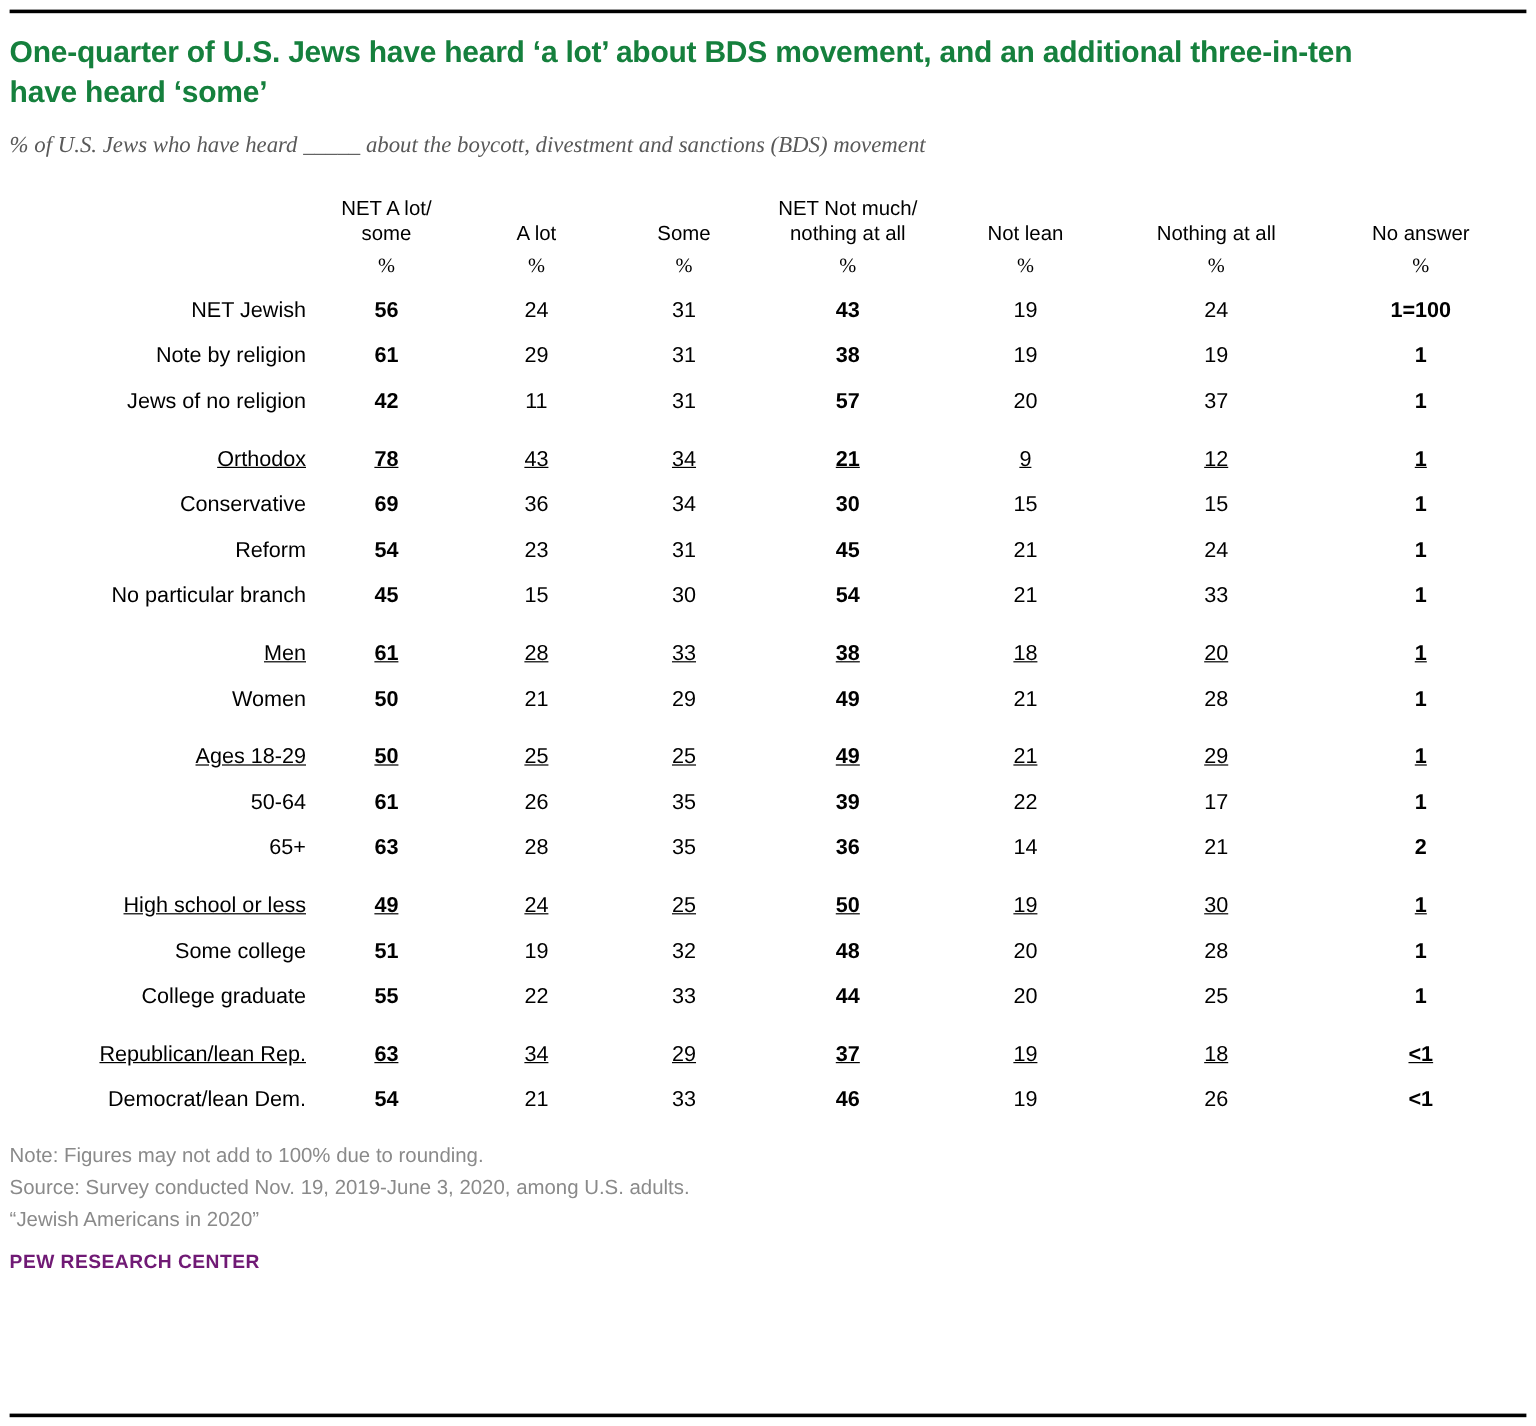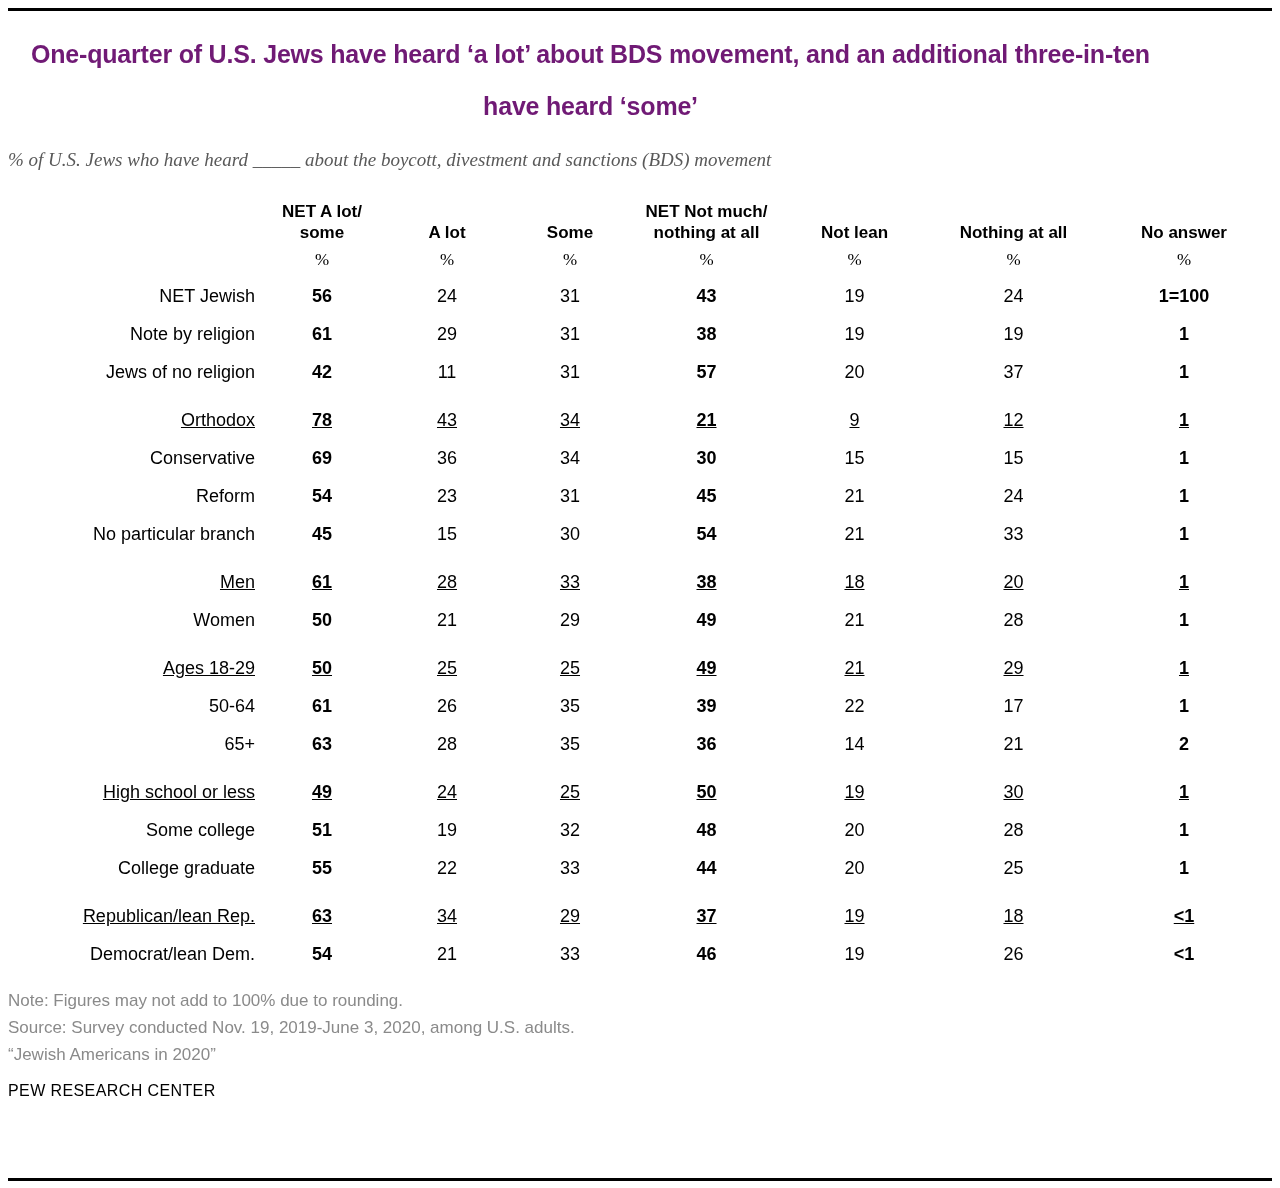--- a/index.html
+++ b/index.html
@@ -26,25 +26,24 @@
     left: 8px;
     right: 8px;
     bottom: 7px;
     height: 3px;
     background: #000;
   }
   .title {
     margin: 17px 8px 0 8px;
     max-width: 1165px;
     font-size: 25px;
-    line-height: 52px;
+    line-height: 33px;
     font-weight: bold;
     letter-spacing: -0.2px;
-    color: #701a75;
-    text-align: center;
+    color: #15803d;
   }
   .subtitle {
     margin: 15px 8px 0 8px;
     font-family: "Liberation Serif", serif;
     font-style: italic;
     font-size: 19px;
     line-height: 26px;
     color: #595959;
   }
   table.data-table {
@@ -52,21 +51,21 @@
     table-layout: fixed;
     margin: 14px 0 0 8px;
   }
   table.data-table th,
   table.data-table td {
     padding: 0;
     margin: 0;
   }
   th.col-header {
     font-size: 17px;
-    font-weight: bold;
+    font-weight: normal;
     line-height: 21px;
     text-align: center;
     vertical-align: bottom;
     height: 56px;
     padding-bottom: 3px;
     color: #000;
   }
   th.corner { height: 56px; }
   td.unit-cell {
     font-family: "Liberation Serif", serif;
@@ -92,23 +91,23 @@
   tr.group-start td { padding-top: 10px; text-decoration: underline; }
   .notes {
     margin: 14px 8px 0 8px;
     font-size: 17px;
     line-height: 27px;
     color: #8a8a8a;
   }
   .brand {
     margin: 14px 8px 0 8px;
     font-size: 16px;
-    font-weight: normal;
+    font-weight: bold;
     letter-spacing: 0.4px;
-    color: #000000;
+    color: #701a75;
   }
 </style>
 </head>
 <body>
 
 <div class="rule rule-top"></div>
 
 <h1 class="title">One-quarter of U.S. Jews have heard ‘a lot’ about BDS movement, and an additional three-in-ten have heard ‘some’</h1>
 
 <div class="subtitle">% of U.S. Jews who have heard _____ about the boycott, divestment and sanctions (BDS) movement</div>

